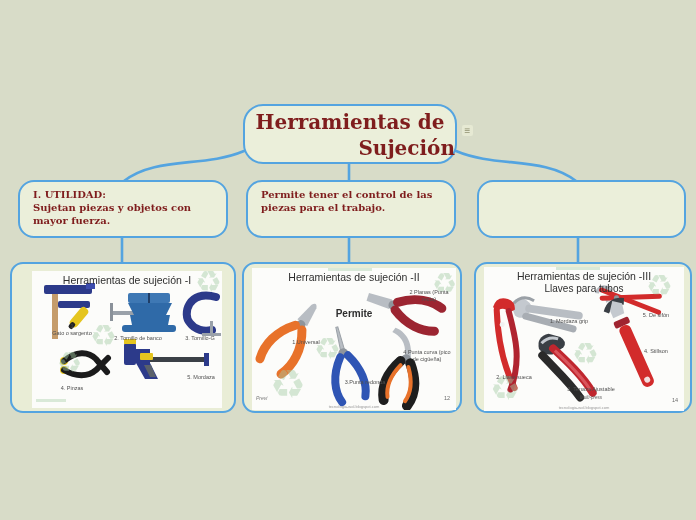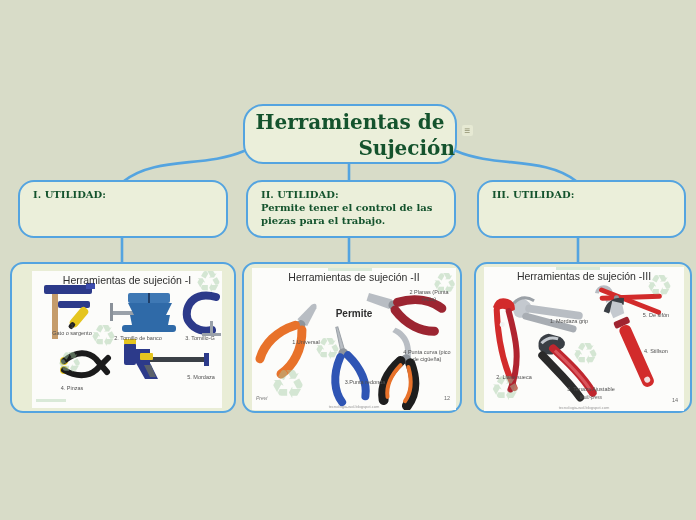--- a/index.html
+++ b/index.html
@@ -7,21 +7,21 @@
     width:696px;height:520px;position:relative;overflow:hidden;
     background:#d8dcc8;
     font-family:"Liberation Sans",sans-serif;
   }
   
   #connectors{position:absolute;left:0;top:0;z-index:0;}
   
   .node{
     position:absolute;box-sizing:border-box;z-index:2;
     background:#ebefda;border:2px solid #54a4e0;
-    color:#14532d;font-family:"DejaVu Serif",serif;font-weight:bold;
+    color:#7f1d1d;font-family:"DejaVu Serif",serif;font-weight:bold;
   }
   #root-node{
     left:243px;top:104px;width:214px;height:60px;border-radius:20px;
     font-size:20px;line-height:1.3;text-align:center;padding-top:3px;
   }
   .branch{
     width:210px;height:58px;border-radius:16px;
     font-size:10px;line-height:1.3;padding:6px 11px 0 13px;
   }
   #branch-1{left:18px;top:180px;}
@@ -86,27 +86,26 @@
 </svg>
 
 <div class="node" id="root-node">
   <span style="display:block;">Herramientas de</span>
   <span style="display:block;text-align:right;">Sujeción</span>
 </div>
 <div id="notes-icon">≡</div>
 
 <div class="node branch" id="branch-1">
   <span class="heading">I. UTILIDAD:</span>
+  <span>Sujetan piezas y objetos con mayor fuerza.</span>
 </div>
 <div class="node branch" id="branch-2">
-  <span class="heading">II. UTILIDAD:</span>
   <span>Permite tener el control de las piezas para el trabajo.</span>
 </div>
 <div class="node branch" id="branch-3">
-  <span class="heading">III. UTILIDAD:</span>
 </div>
 
 <div class="panel" id="panel-1">
   <div class="slide" id="slide-1">
     <span class="wm" style="left:163px;top:-4px;font-size:30px;">♻</span>
     <span class="wm" style="left:58px;top:50px;font-size:30px;">♻</span>
     <span class="wm" style="left:25px;top:78px;font-size:28px;">♻</span>
     <div class="smudge" style="left:4px;top:128px;width:30px;"></div>
 
     <svg width="190" height="137" viewBox="0 0 190 137">
@@ -244,20 +243,21 @@
       <g transform="translate(138,56) rotate(-24)">
         <path d="M-12 -18 q10 -12 24 -4 l-3 6 q-9 -6 -17 2 z" fill="#3a3f45"></path>
         <path d="M-6 -16 l6 -8 8 6 -2 10 h-12 z" fill="#c4c9cf"></path>
         <rect x="-8" y="-4" width="16" height="7" rx="2" fill="#a02430"></rect>
         <rect x="-6" y="3" width="12" height="66" rx="5" fill="#d22b2b"></rect>
         <circle cx="0" cy="62" r="3" fill="#f2dede"></circle>
       </g>
     </svg>
 
     <div class="stitle">Herramientas de sujeción -III</div>
+    <div class="ssubtitle">Llaves para tubos</div>
     <div class="lbl" style="left:50px;top:51px;width:70px;">1. Mordaza grip</div>
     <div class="lbl" style="left:2px;top:107px;width:56px;">2. Llave sueca</div>
     <div class="lbl" style="left:62px;top:119px;width:90px;">3. Tenaza Ajustable</div>
     <div class="sub-lbl" style="left:62px;top:128px;width:90px;">Multi-press</div>
     <div class="lbl" style="left:150px;top:81px;width:44px;">4. Stillson</div>
     <div class="lbl" style="left:148px;top:45px;width:48px;">5. De sifón</div>
     <div class="furl">tecnologia-wol.blogspot.com</div>
     <div class="pg" style="right:6px;top:130px;">14</div>
   </div>
 </div>

